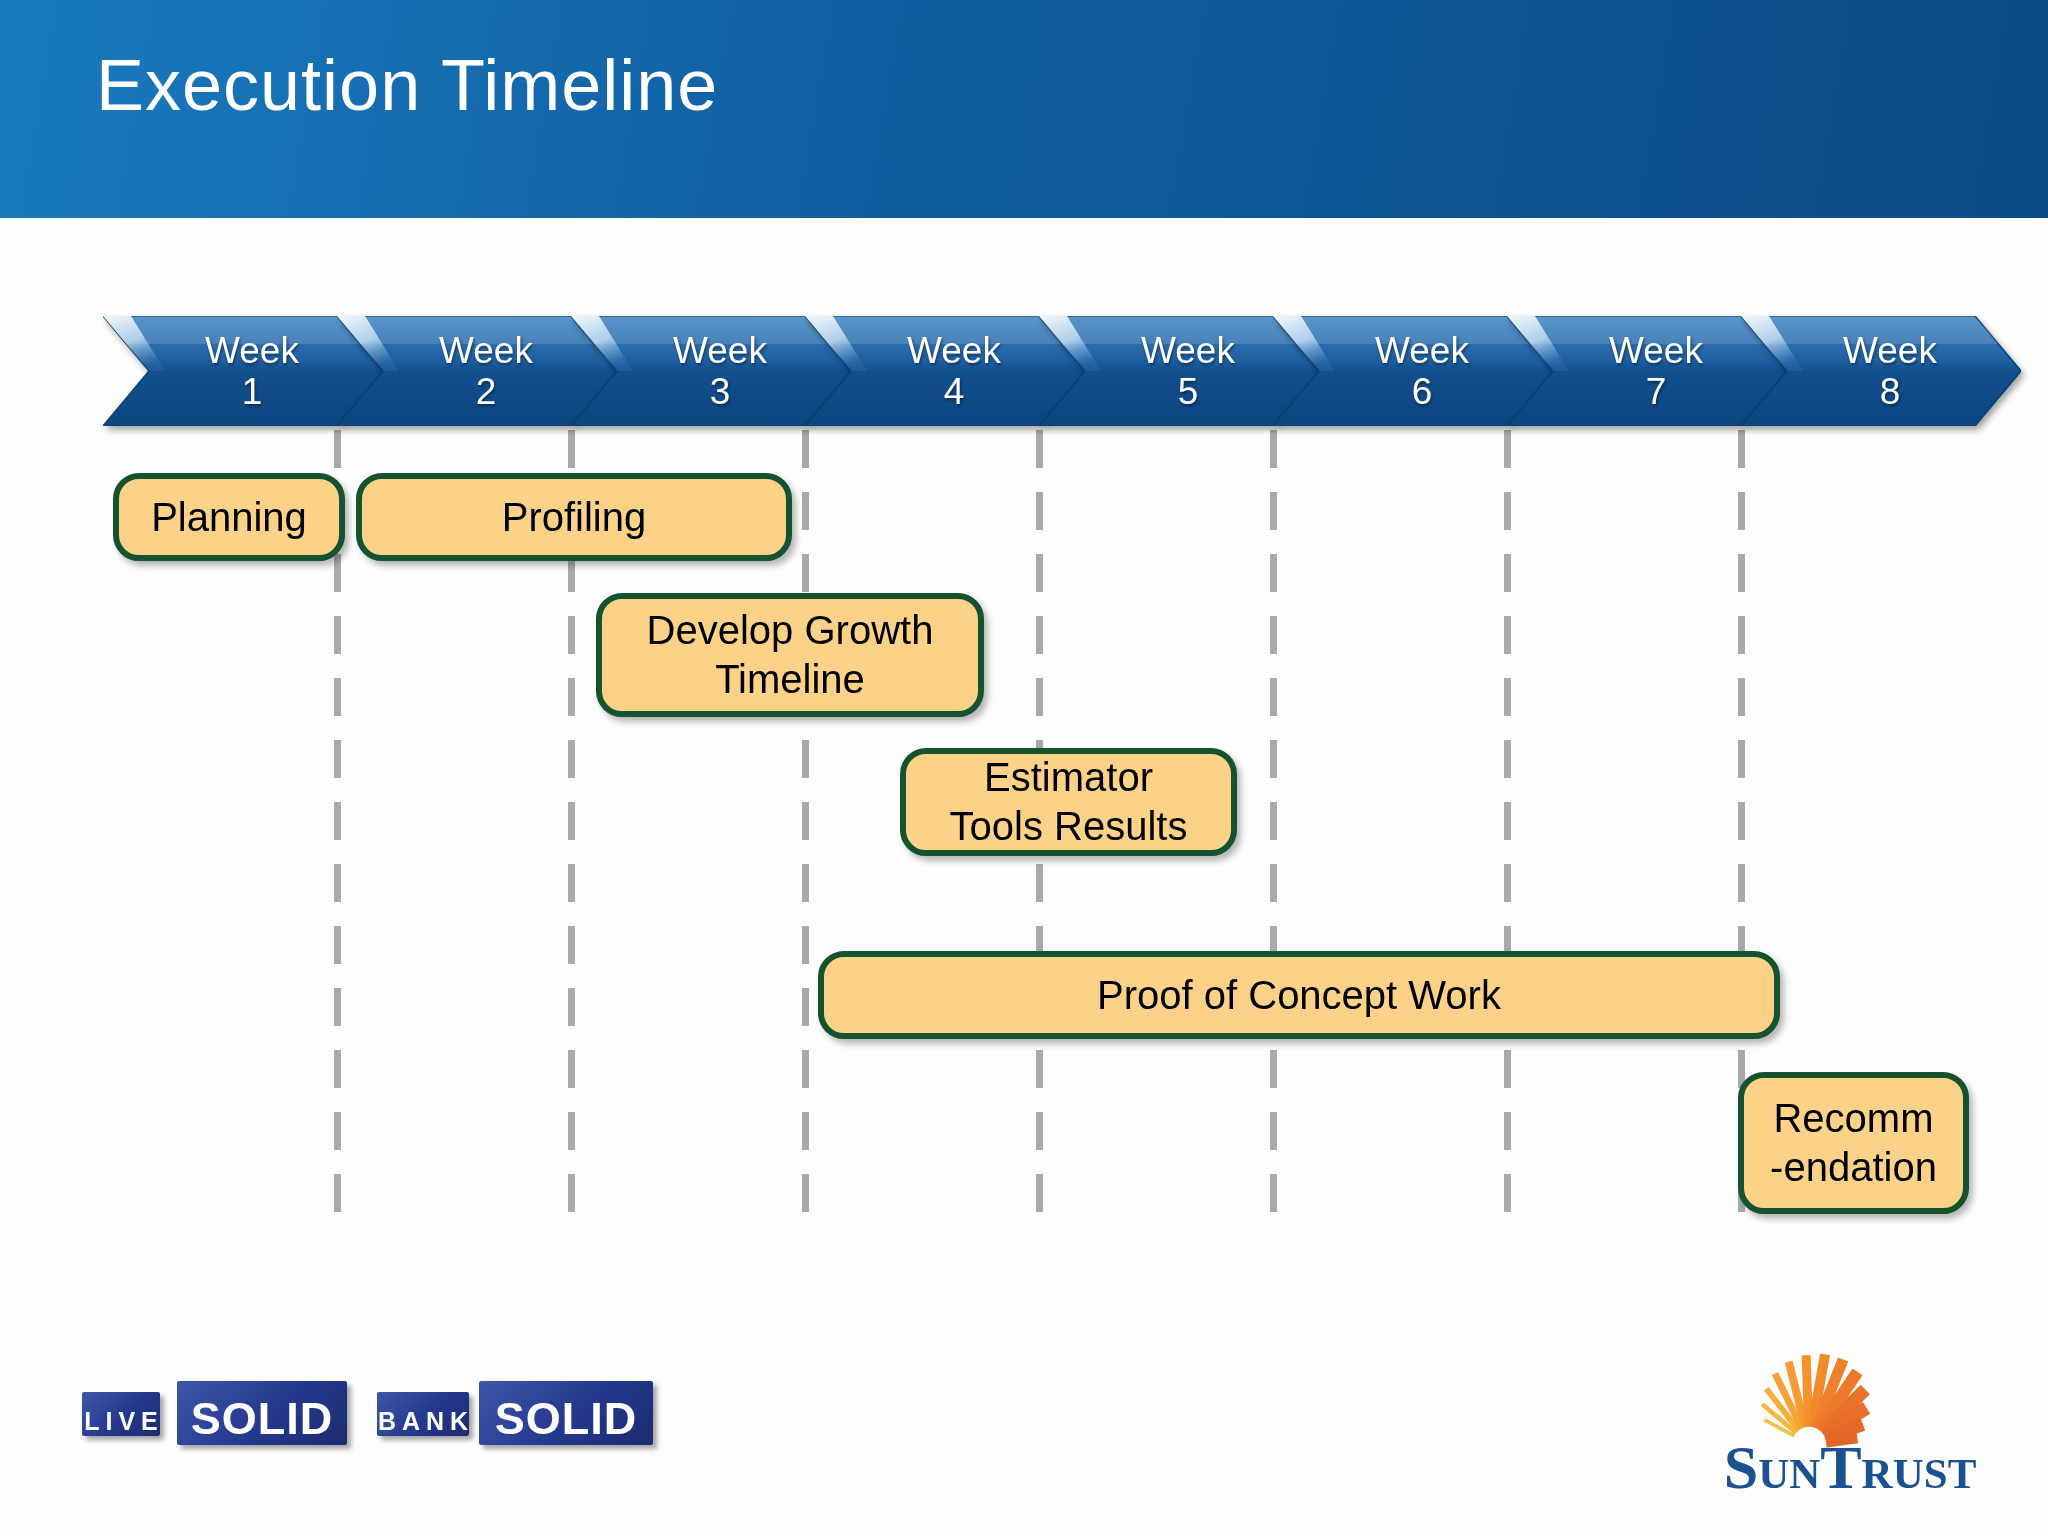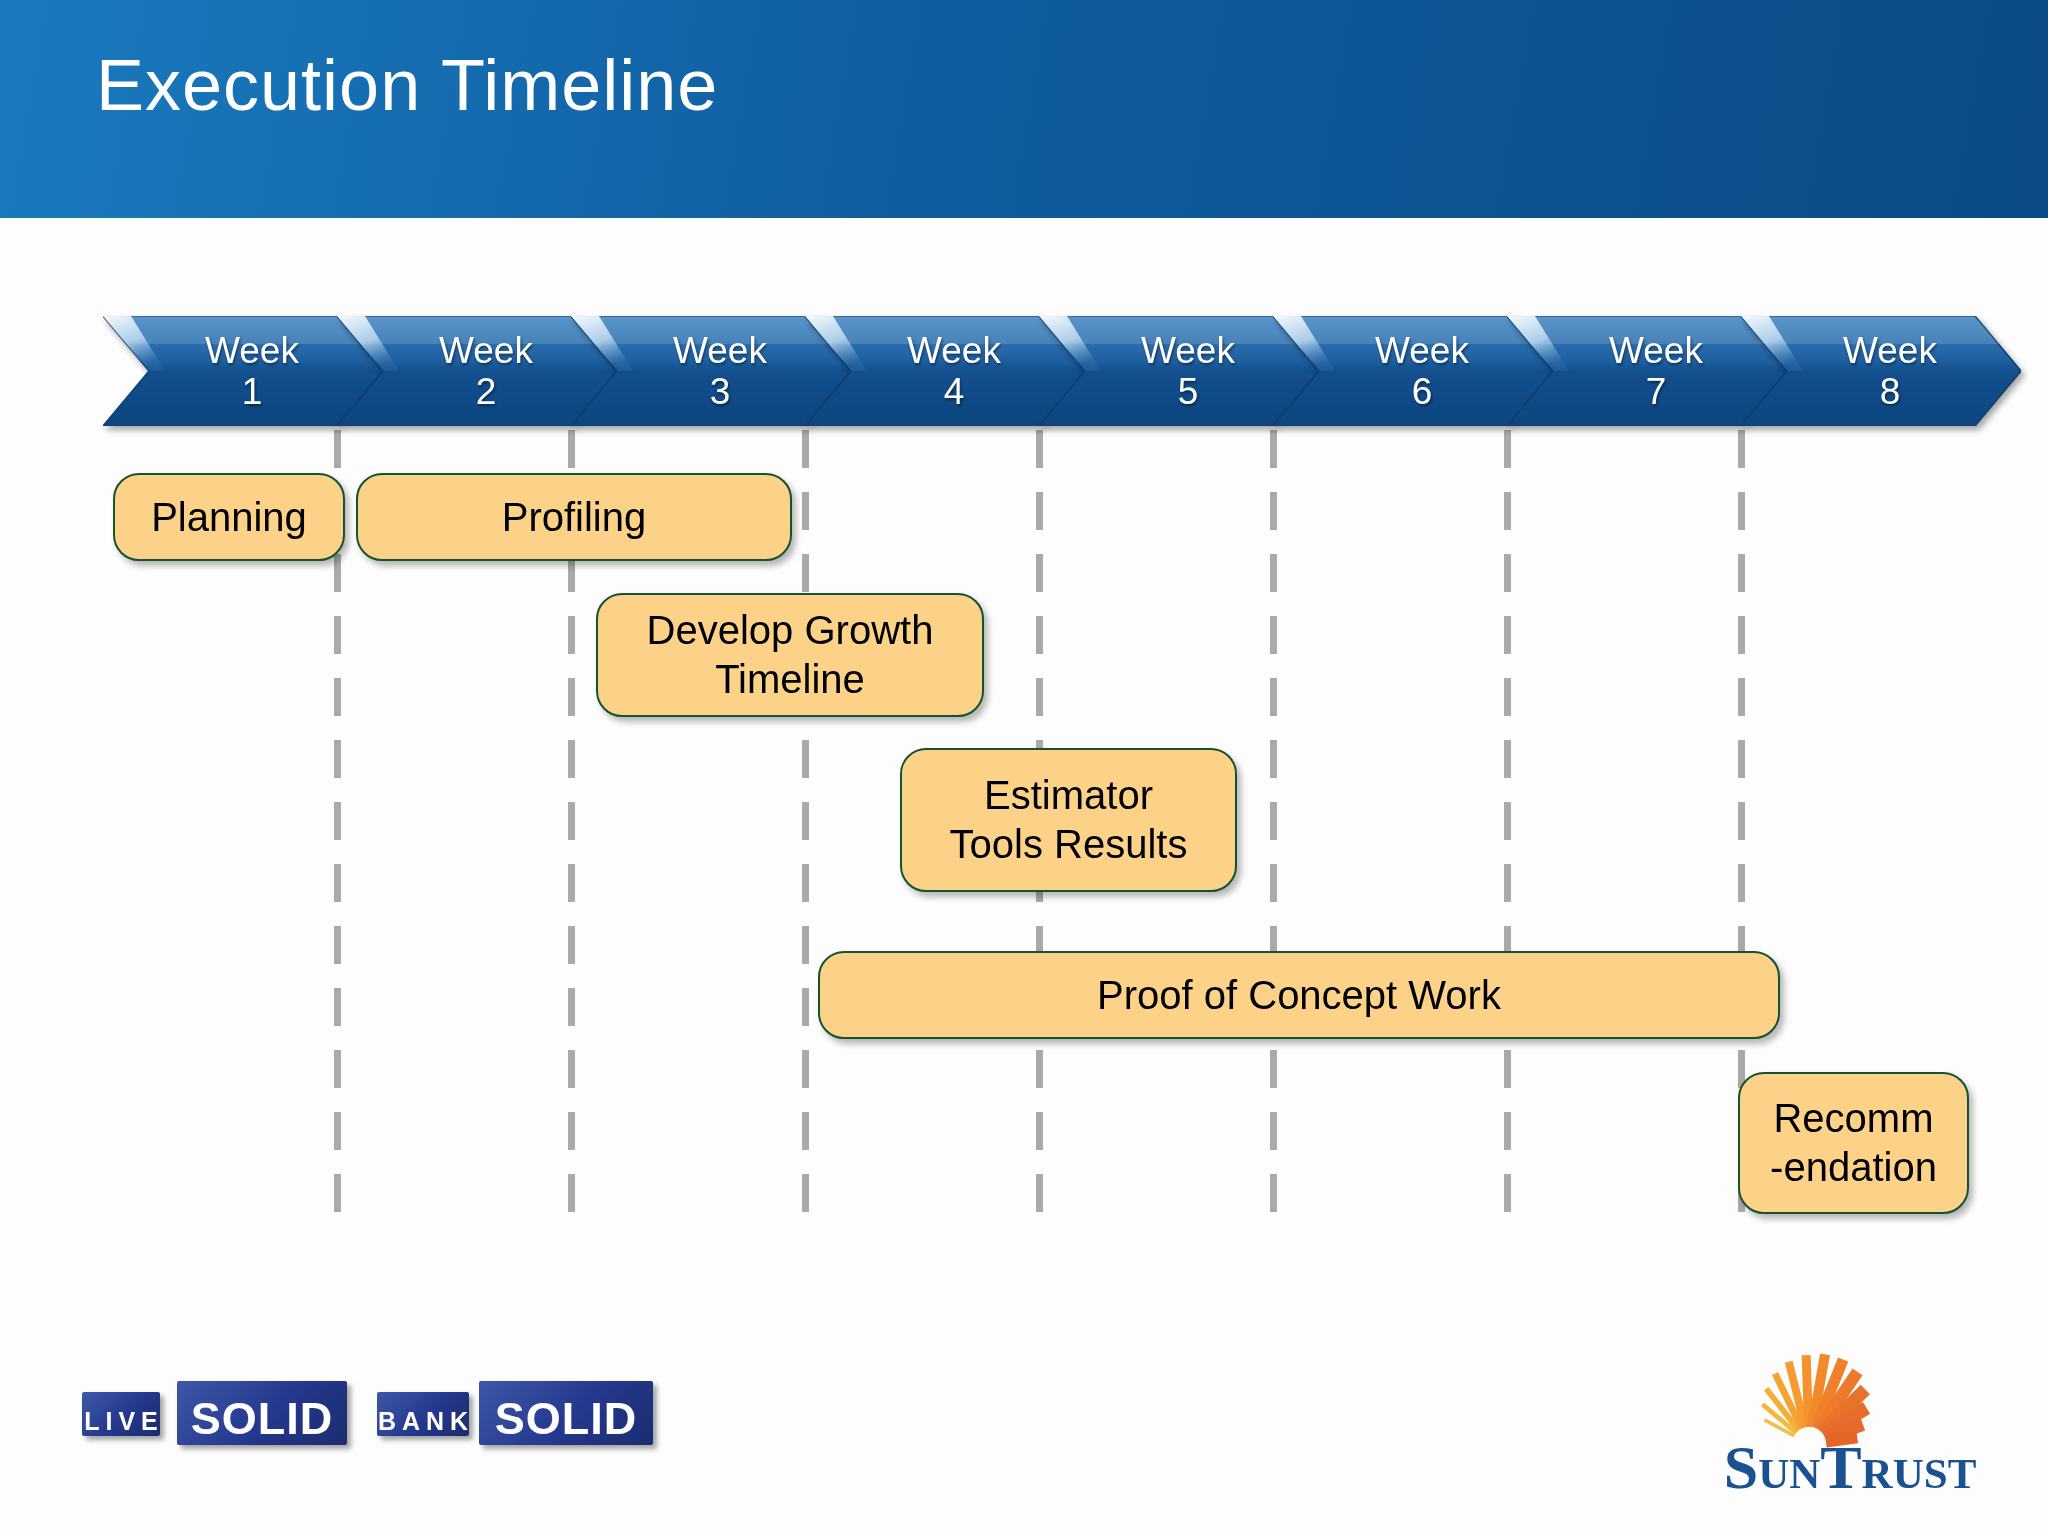--- a/index.html
+++ b/index.html
@@ -30,21 +30,21 @@
     position:absolute;left:0;top:0;width:280px;height:110px;
     display:flex;flex-direction:column;align-items:center;justify-content:center;
     padding-left:18px;box-sizing:border-box;
     color:#FFFFFF;font-size:37px;line-height:1.12;
     text-shadow:1px 2px 3px rgba(0,0,0,0.45);
   }
   
   .task{
     position:absolute;box-sizing:border-box;
     background:#FBD288;
-    border:2px solid #14532d;border-radius:26px;
+    border:6px solid #14532d;border-radius:26px;
     box-shadow:4px 5px 6px rgba(0,0,0,0.28);
     display:flex;flex-direction:column;align-items:center;justify-content:center;
     color:#000;font-size:40px;line-height:1.22;text-align:center;
   }
   .task span{display:block;}
   
   .badge{
     position:absolute;box-sizing:border-box;
     background:linear-gradient(135deg,#3D57A8 0%,#24388D 55%,#1B2C6E 100%);
     color:#FFFFFF;display:flex;align-items:flex-end;justify-content:center;
@@ -191,21 +191,21 @@
 
   <div class="task" style="left:356px;top:473px;width:436px;height:88px">
     <span>Profiling</span>
   </div>
 
   <div class="task" style="left:596px;top:593px;width:388px;height:124px">
     <span>Develop Growth</span>
     <span>Timeline</span>
   </div>
 
-  <div class="task" style="left:900px;top:748px;width:337px;height:144px">
+  <div class="task" style="left:900px;top:748px;width:337px;height:108px">
     <span>Estimator</span>
     <span>Tools Results</span>
   </div>
 
 
   <div class="task" style="left:818px;top:951px;width:962px;height:88px">
     <span>Proof of Concept Work</span>
   </div>
 
   <div class="task" style="left:1738px;top:1072px;width:231px;height:142px">

